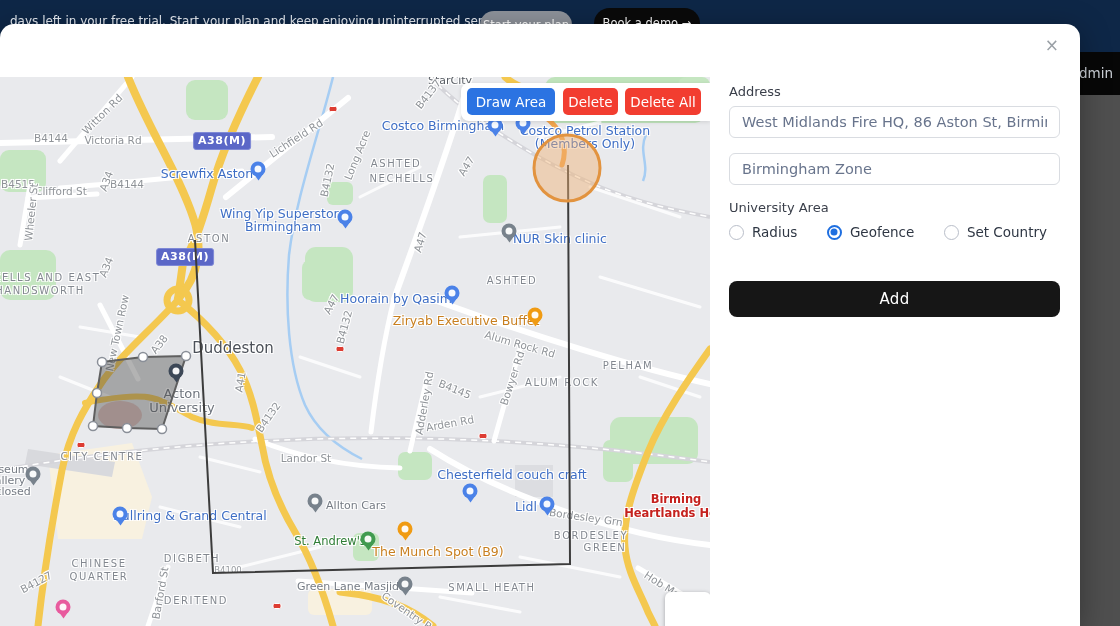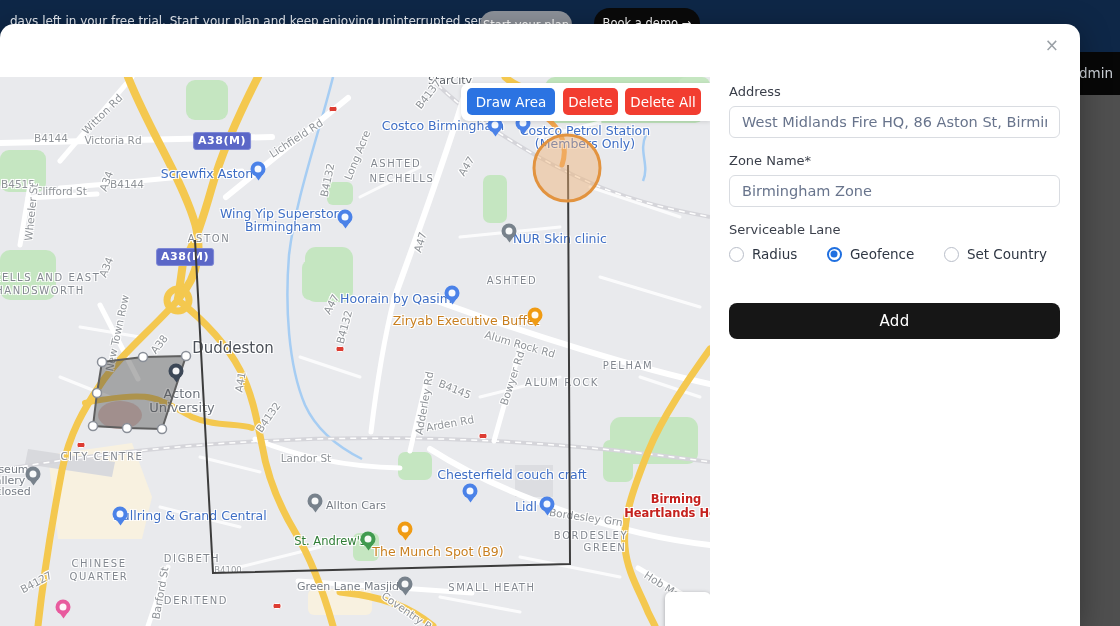--- a/index.html
+++ b/index.html
@@ -297,23 +297,22 @@
         <button class="map-btn draw">Draw Area</button>
         <button class="map-btn del">Delete</button>
         <button class="map-btn delall">Delete All</button>
       </div>
       <div class="map-control"></div>
     </div>
 
     <div class="panel">
       <div class="flabel">Address</div>
       <input class="finput" value="West Midlands Fire HQ, 86 Aston St, Birmingham" style="">
-      <div class="flabel">Zone Name*</div>
       <input class="finput" value="Birmingham Zone" style="">
-      <div class="flabel">Serviceable Lane</div>
+      <div class="flabel">University Area</div>
       <div class="radio-row">
         <div class="radio-item">
           <span class="radio-circle"></span>
           <span class="radio-label">Radius</span>
         </div>
         <div class="radio-item">
           <span class="radio-circle checked"></span>
           <span class="radio-label">Geofence</span>
         </div>
         <div class="radio-item">

